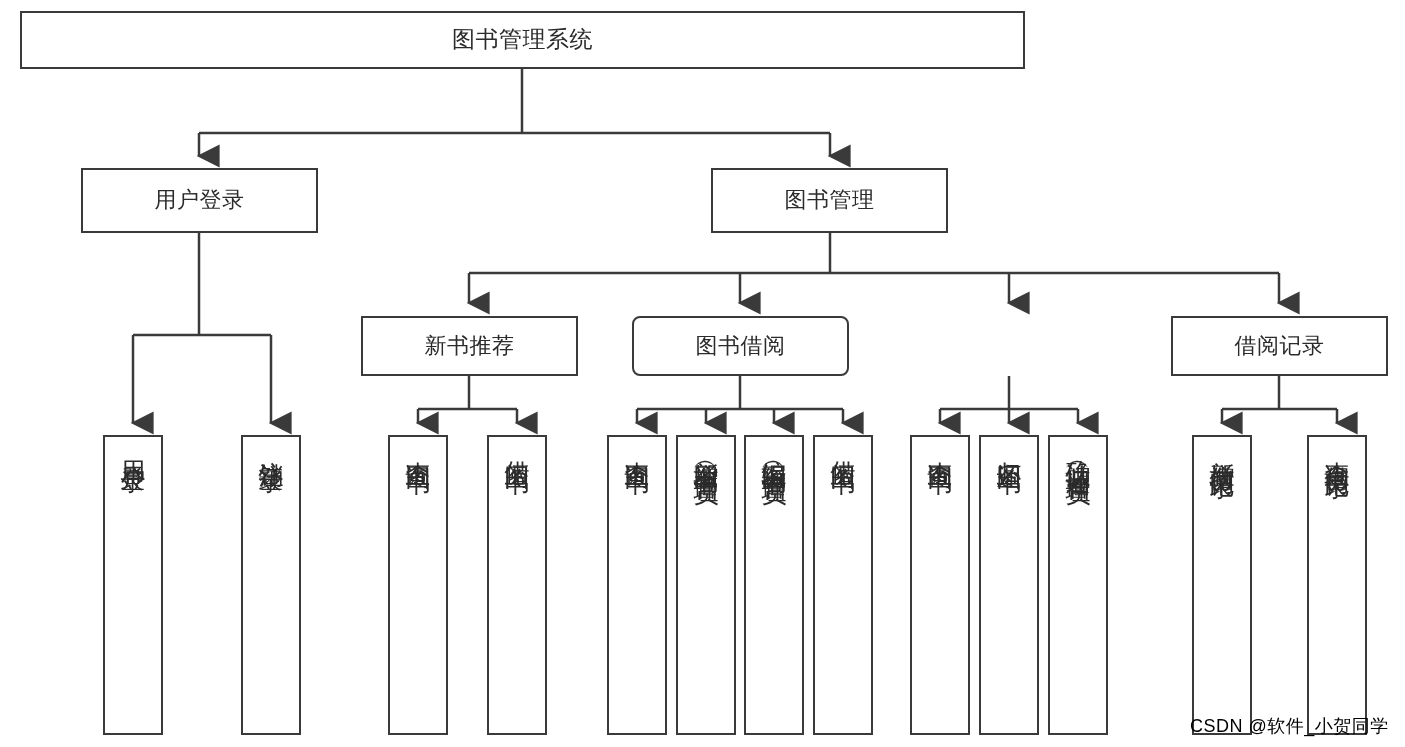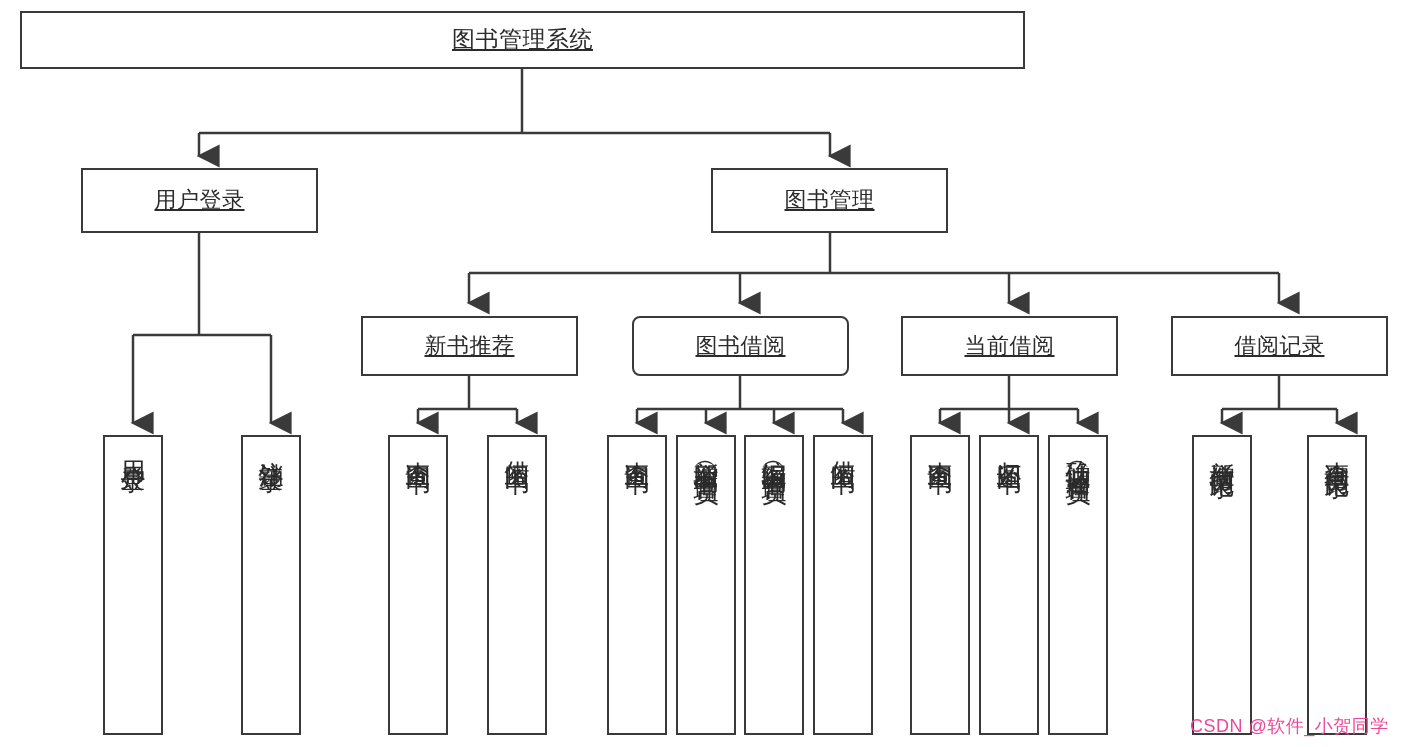--- a/index.html
+++ b/index.html
@@ -38,42 +38,41 @@
   .node .label {
     display: block;
     text-align: center;
     line-height: 1.12;
     letter-spacing: 0.5px;
   }
   
   .node.horiz .label {
     writing-mode: horizontal-tb;
     font-size: 22px;
-    text-decoration: underline;
   }
   .node.root .label { font-size: 23px; }
   
   .node.vert {
     padding-top: 4px;
     align-items: flex-start;
   }
   .node.vert .label {
     writing-mode: vertical-rl;
     text-orientation: upright;
     font-size: 25px;
     line-height: 1.08;
     letter-spacing: 3px;
     margin: 0 auto;
   }
   .node.vert.tall .label {
     font-size: 25px;
   }
   .watermark {
     position: absolute;
-    color: #ec4899;
+    color: #000000;
     font-size: 18px;
     white-space: nowrap;
     letter-spacing: 0.5px;
   }
 </style>
 </head>
 <body>
 
 <div id="canvas">
 
@@ -137,23 +136,20 @@
   <div class="node horiz" style="left:711px; top:168px; width:237px; height:65px;align-items:center;">
     <span class="label">图书管理</span>
   </div>
 
   <div class="node horiz" style="left:361px; top:316px; width:217px; height:60px;">
     <span class="label">新书推荐</span>
   </div>
   <div class="node horiz" style="left:632px; top:316px; width:217px; height:60px;border-radius:8px;">
     <span class="label">图书借阅</span>
   </div>
-  <div class="node horiz" style="left:901px; top:316px; width:217px; height:60px;">
-    <span class="label">当前借阅</span>
-  </div>
   <div class="node horiz" style="left:1171px; top:316px; width:217px; height:60px;">
     <span class="label">借阅记录</span>
   </div>
 
   <div class="node vert" style="left:103px; top:435px; width:60px; height:300px;">
     <span class="label">用户登录</span>
   </div>
   <div class="node vert" style="left:241px; top:435px; width:60px; height:300px;">
     <span class="label">注销登录</span>
   </div>

